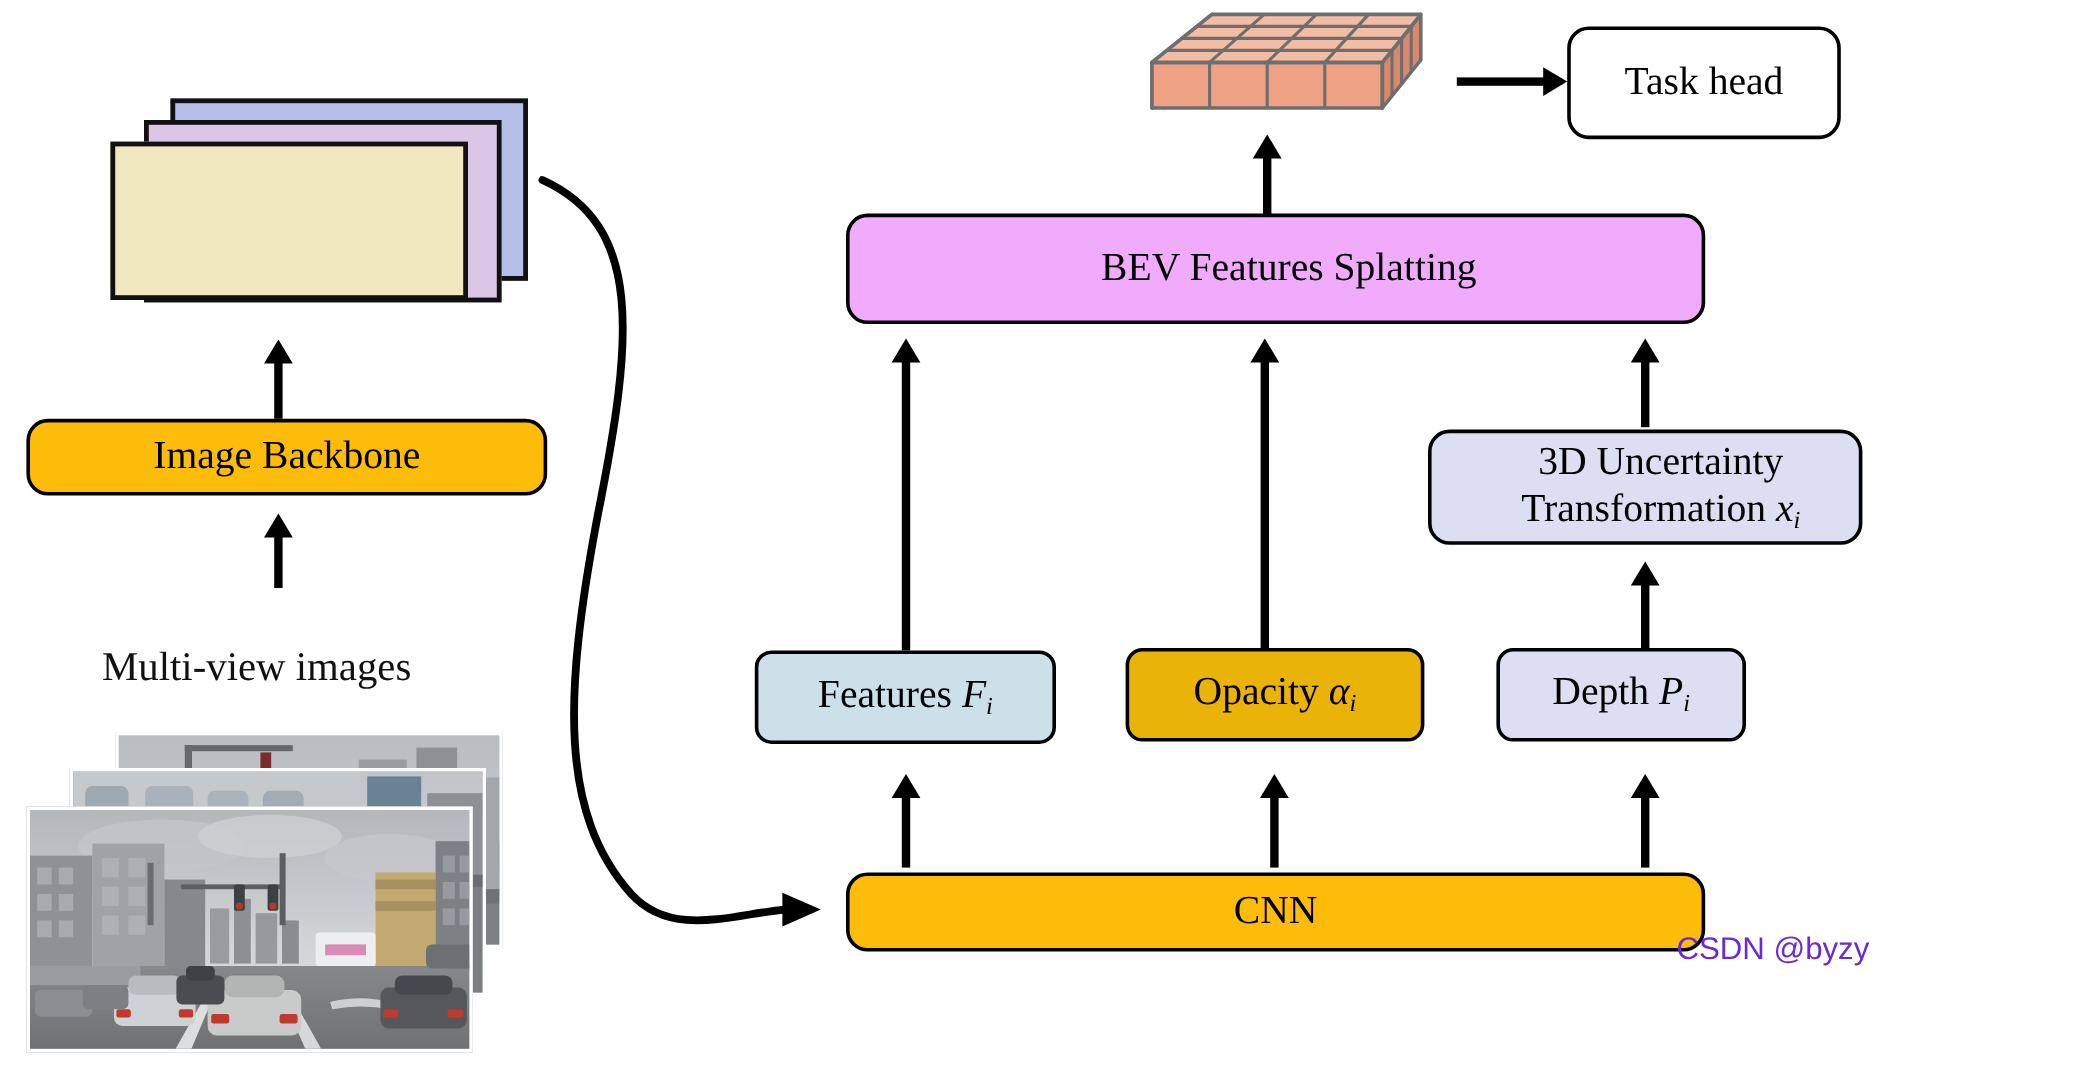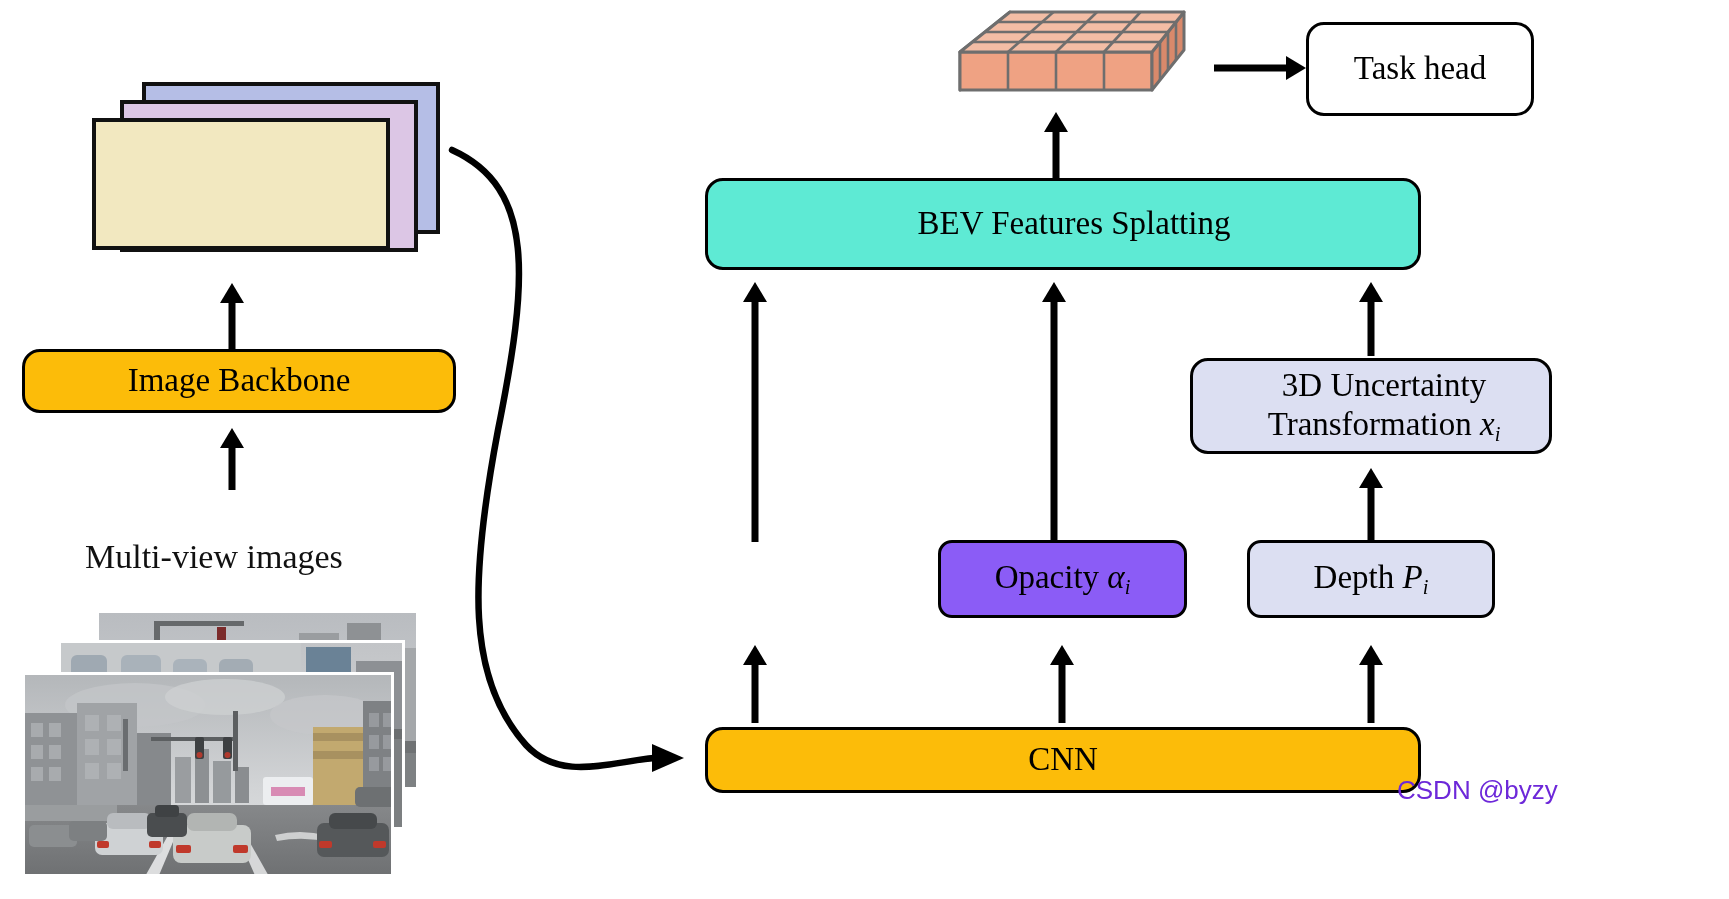--- a/index.html
+++ b/index.html
@@ -353,21 +353,21 @@
 
   <div class="box big-radius" style="left:1306px; top:22px; width:228px; height:94px; background:#FFFFFF;">
     <span>Task head</span>
   </div>
 
   <div class="arrow-up" style="left:1056px; top:112px; height:68px;">
     <div class="shaft" style="height:54px;"></div>
     <div class="head"></div>
   </div>
 
-  <div class="box big-radius" style="left:705px; top:178px; width:716px; height:92px; background:#5eead4;padding-left:32px;">
+  <div class="box big-radius" style="left:705px; top:178px; width:716px; height:92px; background:#f0abfc;padding-left:32px;">
     <span>BEV Features Splatting</span>
   </div>
 
   <div class="arrow-up" style="left:755px; top:282px; height:260px;">
     <div class="shaft" style="height:244px;"></div>
     <div class="head"></div>
   </div>
   <div class="arrow-up" style="left:1054px; top:282px; height:258px;">
     <div class="shaft" style="height:242px;"></div>
     <div class="head"></div>
@@ -380,26 +380,29 @@
   <div class="box big-radius" style="left:1190px; top:358px; width:362px; height:96px; background:#DCDFF2; flex-direction:column;padding-left:36px;">
     <span>3D Uncertainty</span>
     <span><span>Transformation </span><span class="mi">x</span><span class="sub">i</span></span>
   </div>
 
   <div class="arrow-up" style="left:1371px; top:468px; height:72px;">
     <div class="shaft" style="height:56px;"></div>
     <div class="head"></div>
   </div>
 
-
-  <div class="box" style="left:938px; top:540px; width:249px; height:78px; background:#8b5cf6;">
+  <div class="box" style="left:629px; top:542px; width:251px; height:78px; background:#CBE0E8;">
+    <span><span>Features </span><span class="mi">F</span><span class="sub">i</span></span>
+  </div>
+
+  <div class="box" style="left:938px; top:540px; width:249px; height:78px; background:#eab308;">
     <span><span>Opacity </span><span class="mi">α</span><span class="sub">i</span></span>
   </div>
 
-  <div class="box" style="left:1247px; top:540px; width:248px; height:78px; background:#DCDFF2;">
+  <div class="box" style="left:1247px; top:540px; width:208px; height:78px; background:#DCDFF2;">
     <span><span>Depth </span><span class="mi">P</span><span class="sub">i</span></span>
   </div>
 
   <div class="arrow-up" style="left:755px; top:645px; height:78px;">
     <div class="shaft" style="height:62px;"></div>
     <div class="head"></div>
   </div>
   <div class="arrow-up" style="left:1062px; top:645px; height:78px;">
     <div class="shaft" style="height:62px;"></div>
     <div class="head"></div>

